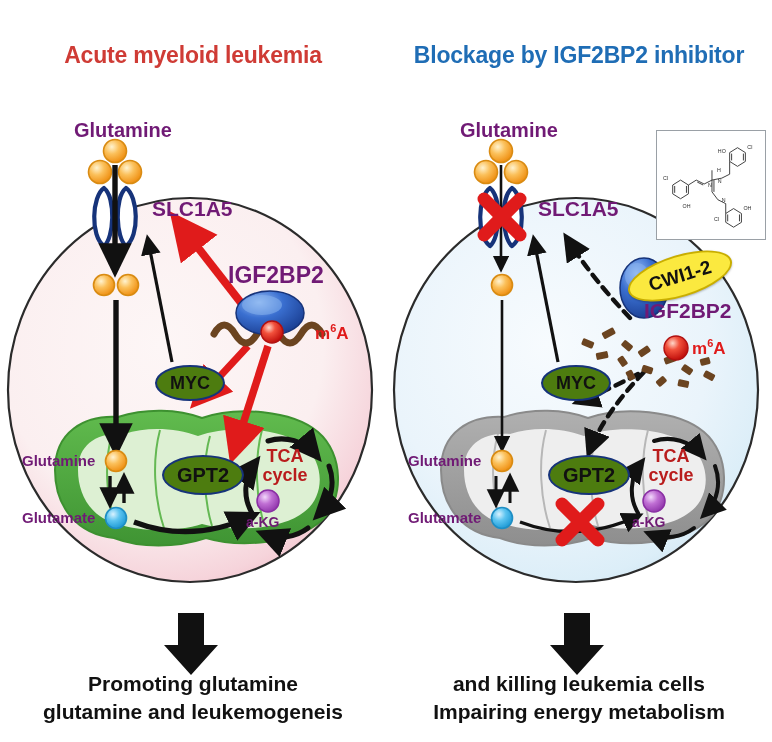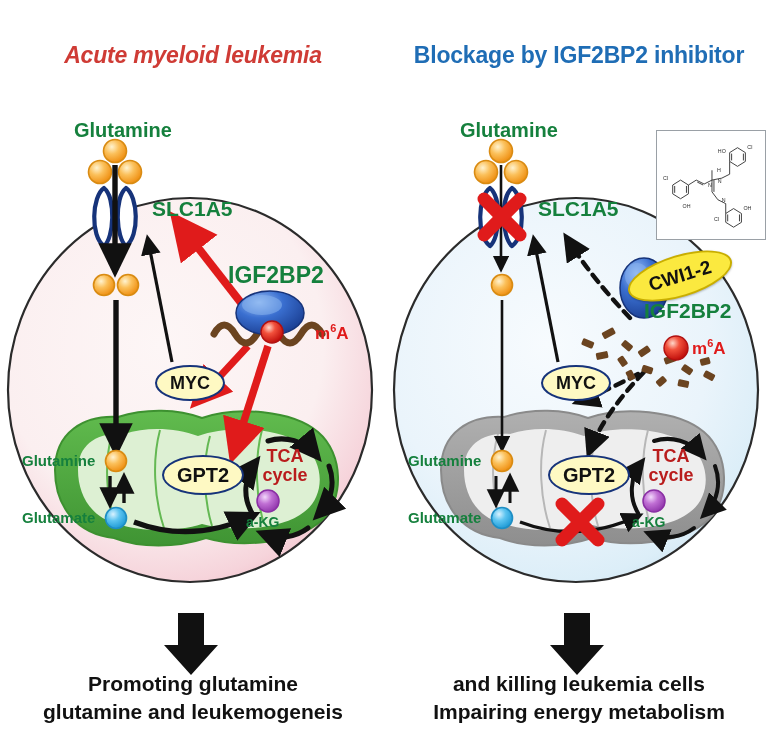--- a/index.html
+++ b/index.html
@@ -22,50 +22,50 @@
   .panel-title {
     position: absolute;
     top: 42px;
     width: 100%;
     text-align: center;
     font-size: 23px;
     font-weight: bold;
     letter-spacing: -0.2px;
     white-space: nowrap;
   }
-  #title-left  { color: #cf3b35; font-style: italic; }
+  #title-left  { color: #cf3b35; }
   #title-right { color: #1f6db5; }
 
   .svg-layer {
     position: absolute;
     left: 0; top: 0;
     width: 386px; height: 742px;
   }
 
   .label {
     position: absolute;
     font-weight: bold;
-    color: #15803d;
+    color: #701a75;
     white-space: nowrap;
     line-height: 1;
   }
   .lbl-glutamine-top { font-size: 20px; }
   .lbl-slc1a5        { font-size: 21px; }
   .lbl-igf2bp2       { font-size: 23px; }
   .lbl-small         { font-size: 15px; }
   .lbl-akg           { font-size: 14px; }
   .lbl-m6a {
     font-size: 17px; color: #e01b1b; font-weight: bold;
   }
   .lbl-m6a sup { font-size: 11px; }
 
   .oval-label {
     position: absolute;
     display: flex; align-items: center; justify-content: center;
-    background: #fef9c3;
+    background: #4d7c0f;
     border: 2.5px solid #16337a;
     border-radius: 50%;
     font-weight: bold;
     color: #111;
   }
   .myc-oval { width: 70px; height: 36px; font-size: 18px; }
   .gpt2-oval { width: 82px; height: 40px; font-size: 20px; text-align: center; }
 
   .cwi-oval {
     position: absolute;

